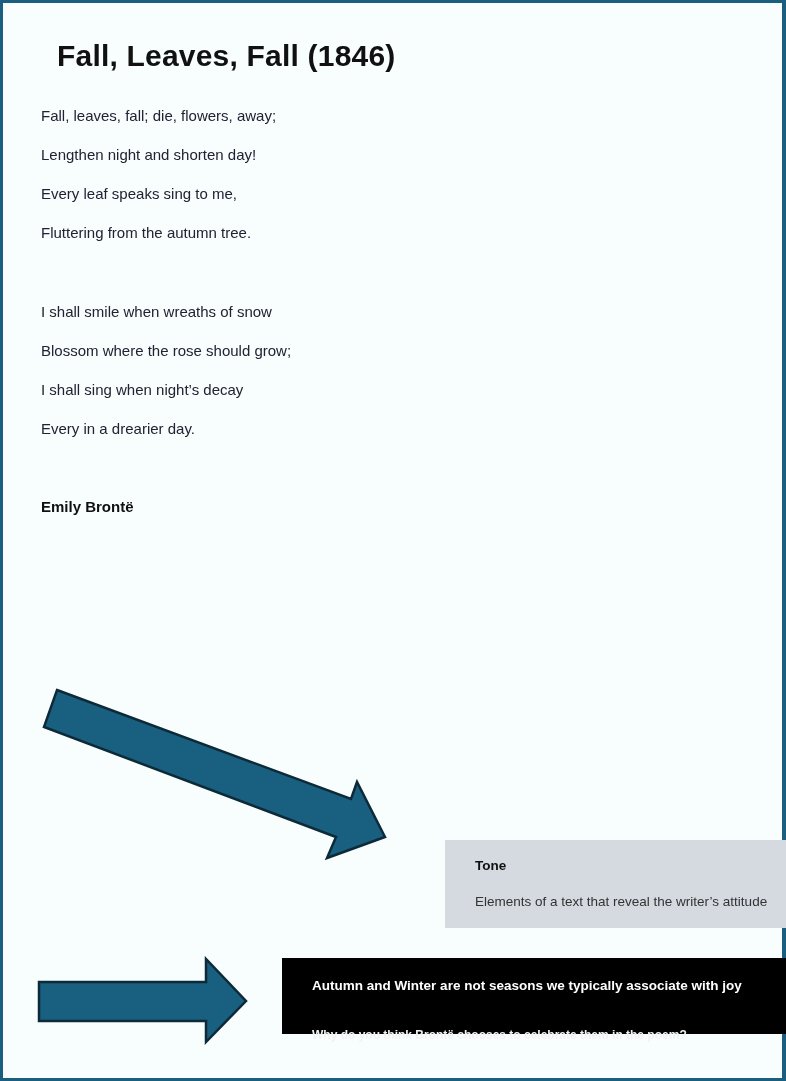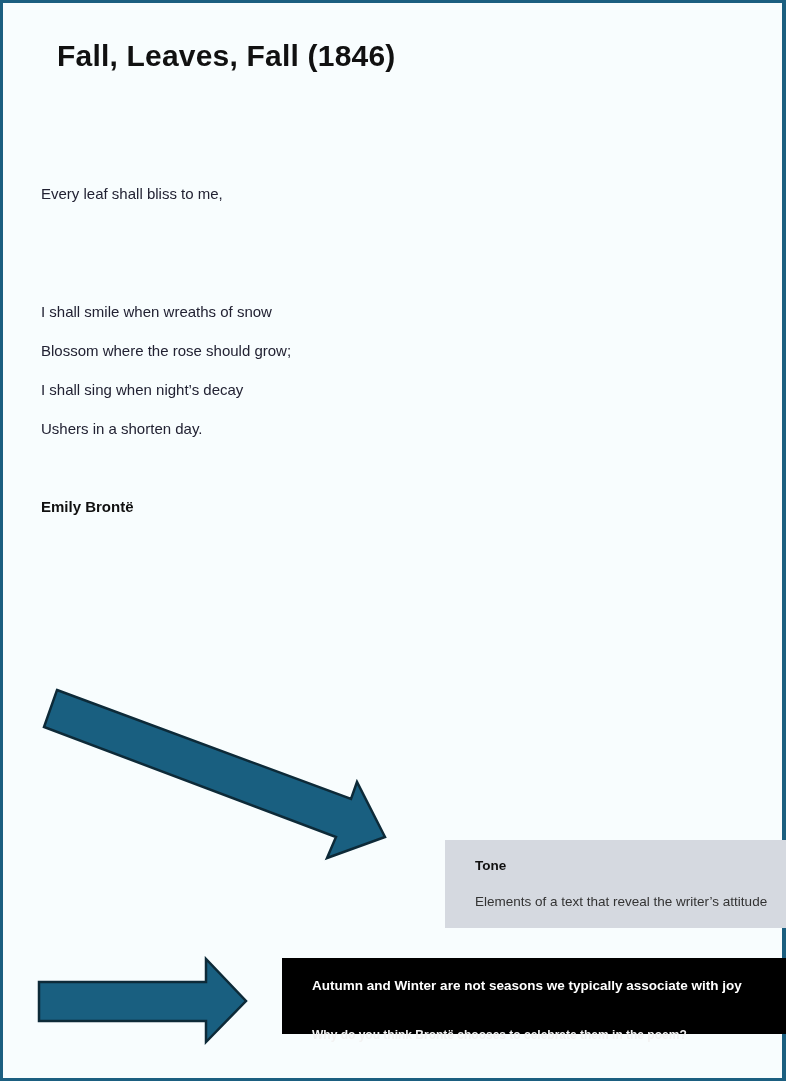--- a/index.html
+++ b/index.html
@@ -60,26 +60,29 @@
       font-size: 12px; font-weight: bold; color: #f2f2f2; white-space: nowrap;
     }
   </style>
 </head>
 <body>
 
 <div class="frame">
 
   <h1 class="title">Fall, Leaves, Fall (1846)</h1>
 
-  <div class="poem-line" style="top:182px">Every leaf shall bliss to me,</div>
+  <div class="poem-line" style="top:104px">Fall, leaves, fall; die, flowers, away;</div>
+  <div class="poem-line" style="top:143px">Lengthen night and shorten day!</div>
+  <div class="poem-line" style="top:182px">Every leaf speaks sing to me,</div>
+  <div class="poem-line" style="top:221px">Fluttering from the autumn tree.</div>
 
   <div class="poem-line" style="top:339px">Blossom where the rose should grow;</div>
   <div class="poem-line" style="top:300px">I shall smile when wreaths of snow</div>
   <div class="poem-line" style="top:378px">I shall sing when night’s decay</div>
-  <div class="poem-line" style="top:417px">Ushers in a shorten day.</div>
+  <div class="poem-line" style="top:417px">Every in a drearier day.</div>
 
   <div class="author">Emily Brontë</div>
 
   <svg class="arrow" style="left:38px; top:684px" width="350" height="175" viewBox="0 0 350 175">
     <polygon points="16,3 310,112 316,95 344,150 286,171 295,150 3,40" fill="#195f80" stroke="#0d2a38" stroke-width="2.5" stroke-linejoin="miter"></polygon>
   </svg>
 
   <div class="tone-box">
     <div class="tone-term">Tone</div>
     <div class="tone-def">Elements of a text that reveal the writer’s attitude</div>

